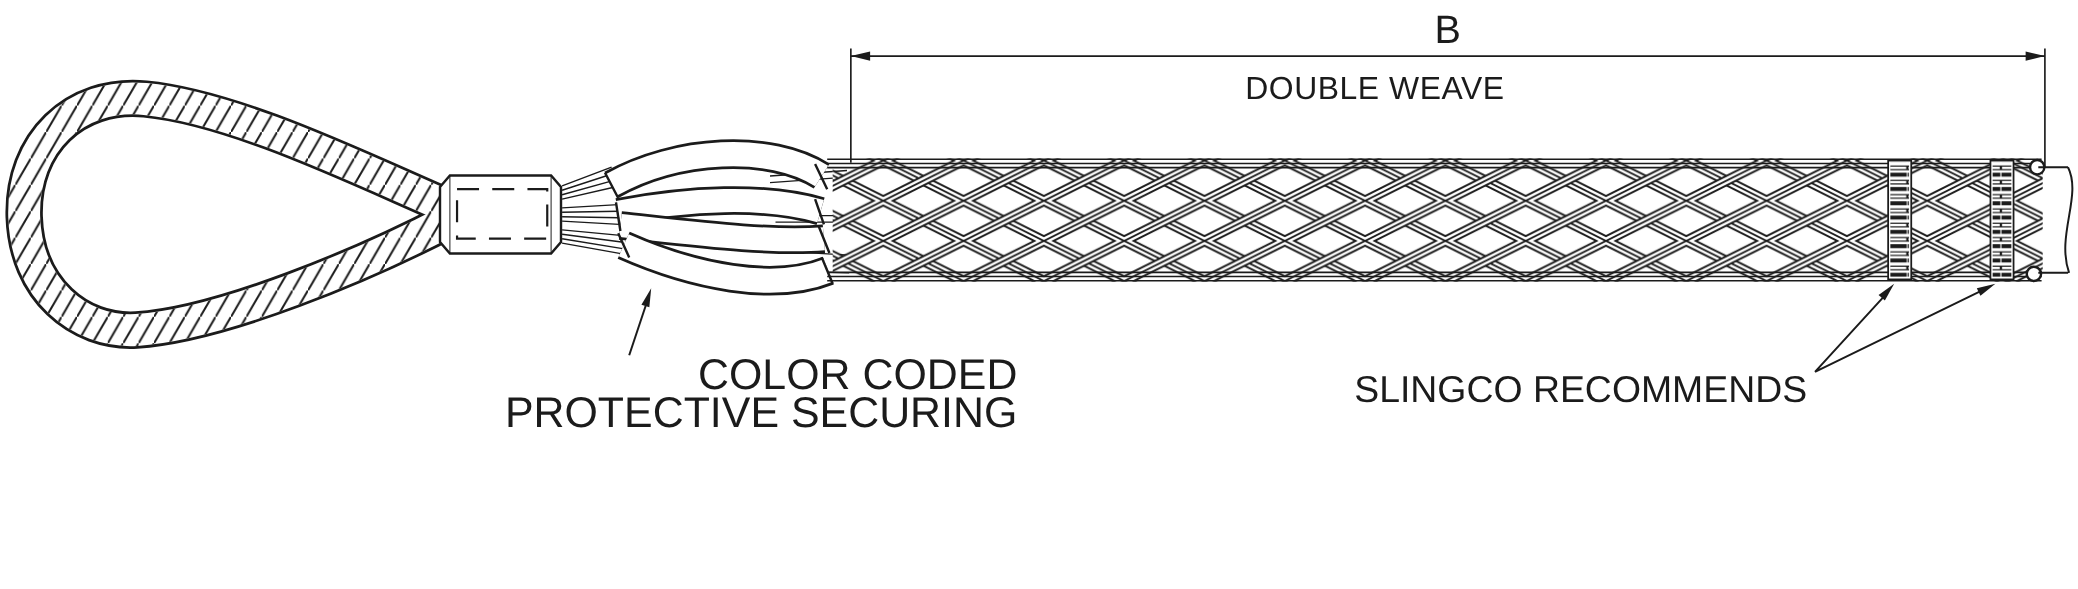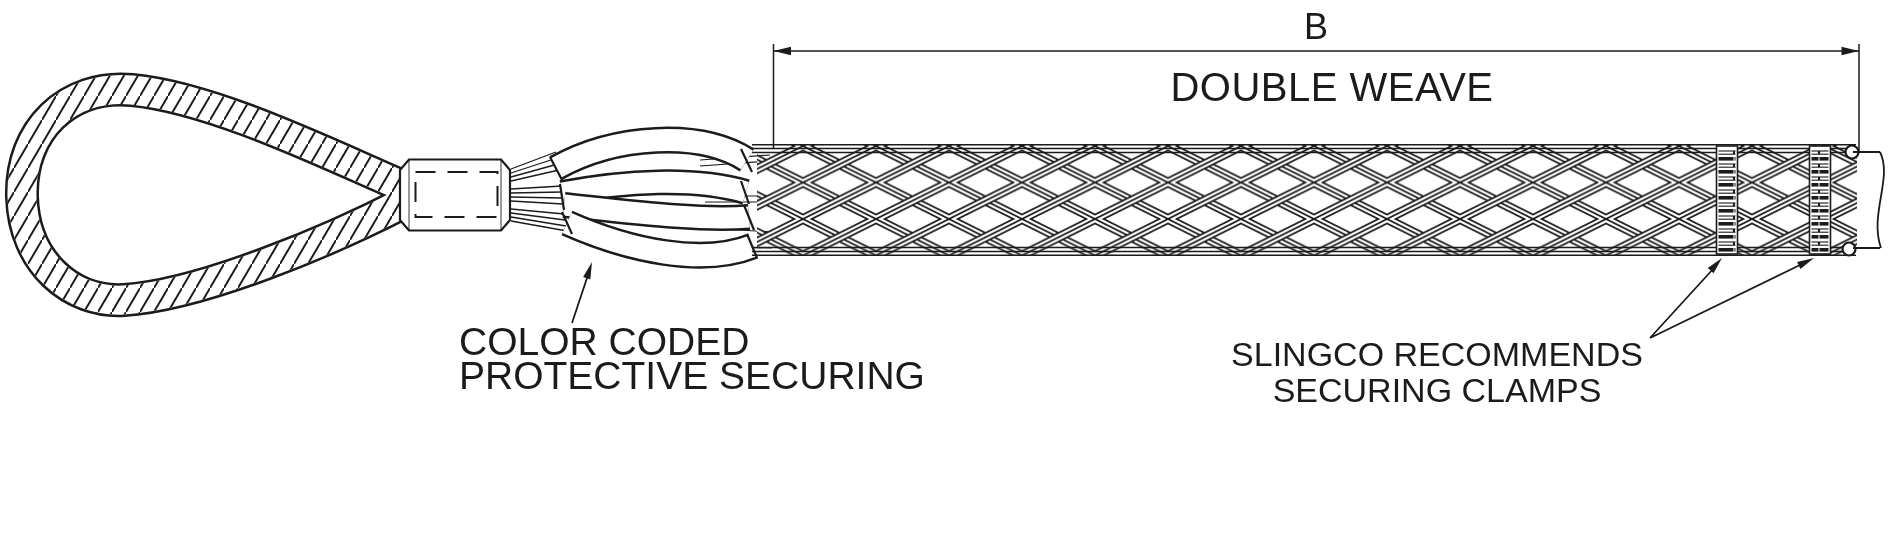--- a/index.html
+++ b/index.html
@@ -7,22 +7,22 @@
     position:relative;
     width:1889px;height:535px;
     background:#ffffff;
     font-family:"Liberation Sans", sans-serif;
     color:#1b1b1b;
     overflow:hidden;
   }
   #drawing{position:absolute;left:0;top:0;}
   .callout{position:absolute;white-space:nowrap;color:#1b1b1b;}
   .dim-label{left:1294px;top:6px;width:44px;text-align:center;font-size:36px;}
-  .weave-label{left:1132px;top:65px;width:400px;text-align:center;font-size:40px;letter-spacing:.5px;}
-  .shoulder-note{left:459px;top:325px;font-size:39px;line-height:34px;text-align:left;}
+  .weave-label{left:1132px;top:65px;width:400px;text-align:left;font-size:29px;letter-spacing:.5px;}
+  .shoulder-note{left:459px;top:325px;font-size:39px;line-height:34px;text-align:right;}
   .clamp-note{left:1137px;top:336px;width:600px;font-size:34px;line-height:36px;text-align:center;}
 </style>
 </head>
 <body>
 
 <div id="stage">
 
   <svg id="drawing" width="1889" height="535" viewBox="0 0 1889 535" fill="none" stroke-linecap="butt">
     <defs>
       <pattern id="ropeHatch" patternUnits="userSpaceOnUse" width="14" height="24">
@@ -126,16 +126,15 @@
 
   <div class="callout weave-label">DOUBLE WEAVE</div>
 
   <div class="callout shoulder-note">
     <div>COLOR CODED</div>
     <div>PROTECTIVE SECURING</div>
   </div>
 
   <div class="callout clamp-note">
     <div>SLINGCO RECOMMENDS</div>
-    <div>SECURING CLAMPS</div>
   </div>
 
 </div>
 
 </body></html>

